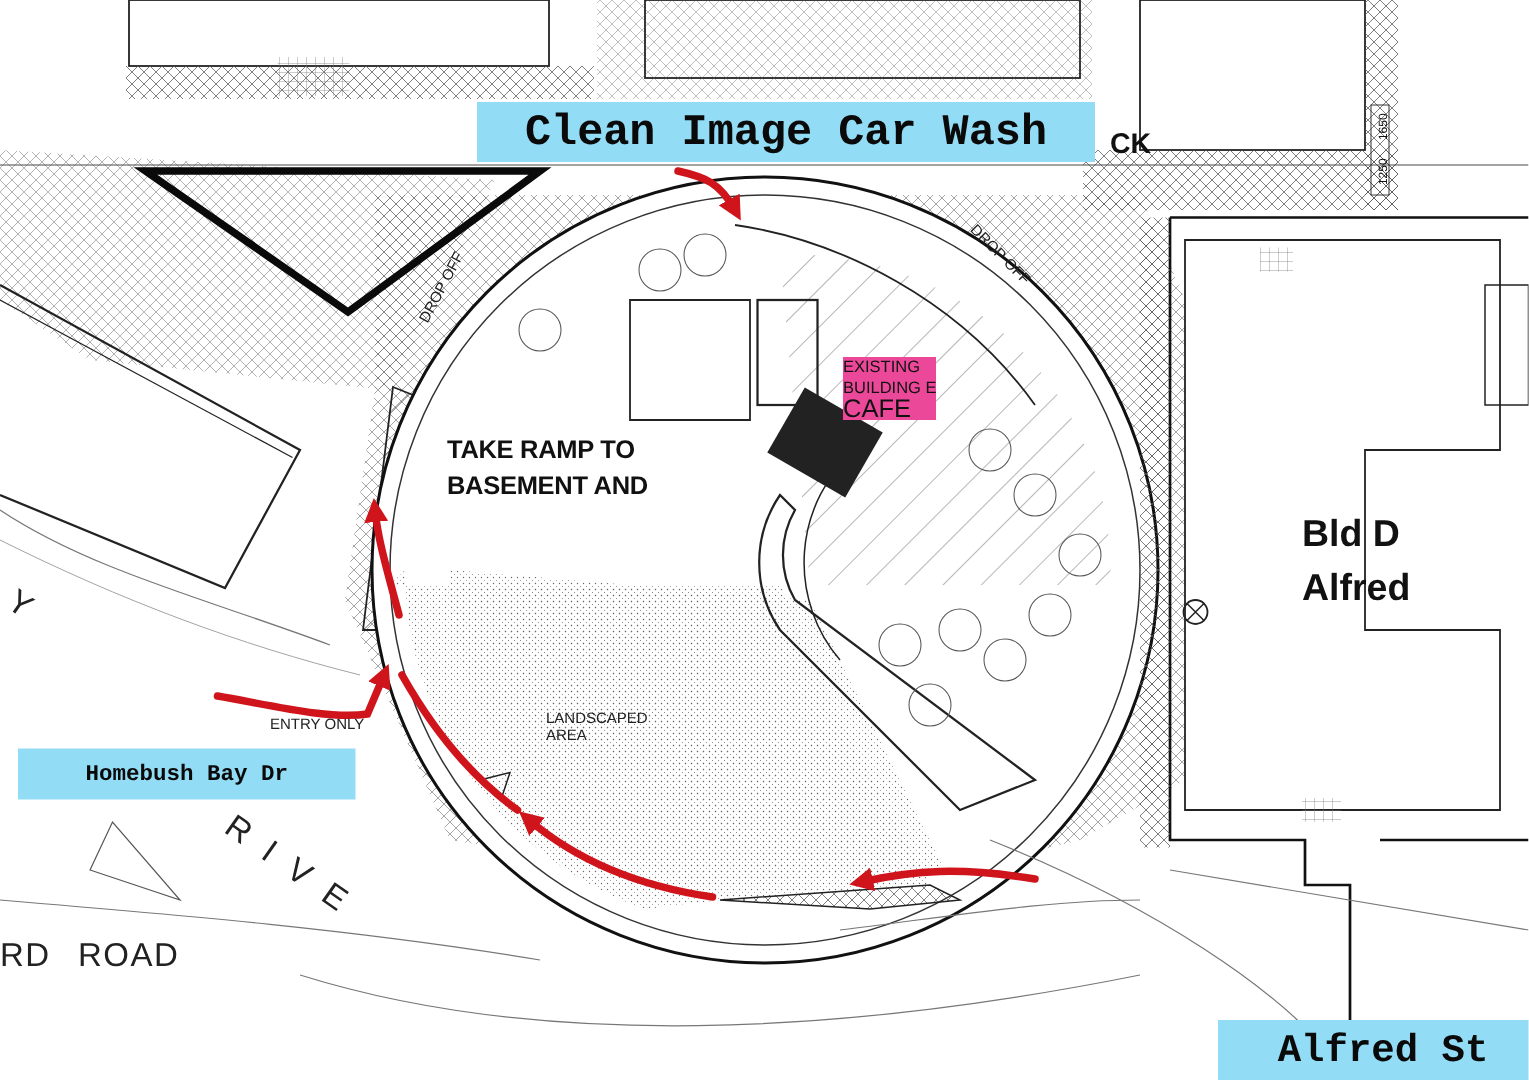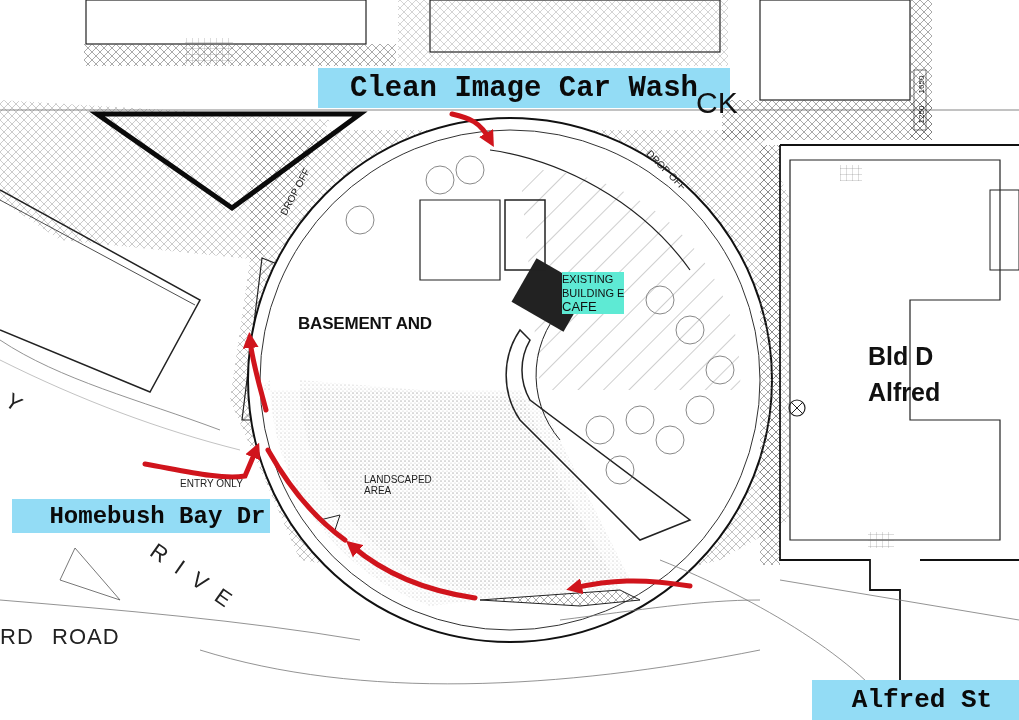--- a/index.html
+++ b/index.html
@@ -120,42 +120,43 @@
     <path d="M475 598 C420 590 380 570 352 546" marker-end="url(#arrowhead)"></path>
     <path d="M345 540 C310 515 285 480 268 450"></path>
     <path d="M690 586 C640 578 610 580 574 588" marker-end="url(#arrowhead)"></path>
   </g>
 </svg>
 
 <div class="label-box" style="left:318px;top:68px;width:412px;height:40px;font-size:29px;">
   <span>Clean Image Car Wash</span>
 </div>
 
-<div class="txt" style="left:696px;top:86px;font-size:30px;font-weight:normal;">CK</div>
+<div class="txt" style="left:740px;top:86px;font-size:19px;font-weight:bold;">CK</div>
 
 <div style="position:absolute;left:298px;top:288px;">
-  <div class="txt bold-note" style="position:static;margin-top:24px;">BASEMENT AND</div>
+  <div class="txt bold-note" style="position:static;">TAKE RAMP TO</div>
+  <div class="txt bold-note" style="position:static;">BASEMENT AND</div>
 </div>
 
-<div style="position:absolute;left:562px;top:238px;font-size:11px;line-height:14px;background:#5eead4;margin-top:34px;">
+<div style="position:absolute;left:562px;top:238px;font-size:11px;line-height:14px;background:#ec4899;">
   <div class="txt" style="position:static;font-size:11px;">EXISTING</div>
   <div class="txt" style="position:static;font-size:11px;">BUILDING E</div>
-  <div class="txt" style="position:static;font-size:13px;">CAFE</div>
+  <div class="txt" style="position:static;font-size:17px;">CAFE</div>
 </div>
 
 <div class="txt small" style="left:278px;top:212px;transform:rotate(-62deg);transform-origin:left top;font-size:10px;">DROP OFF</div>
 <div class="txt small" style="left:652px;top:148px;transform:rotate(45deg);transform-origin:left top;font-size:10px;">DROP OFF</div>
 <div class="txt small" style="left:180px;top:478px;font-size:10px;">ENTRY ONLY</div>
 
 <div style="position:absolute;left:364px;top:474px;">
   <div class="txt small" style="position:static;">LANDSCAPED</div>
   <div class="txt small" style="position:static;">AREA</div>
 </div>
 
-<div class="label-box" style="left:12px;top:499px;width:225px;height:34px;font-size:24px;padding-left:33px;">
+<div class="label-box" style="left:12px;top:499px;width:225px;height:34px;font-size:15px;">
   <span>Homebush Bay Dr</span>
 </div>
 
 <div class="txt road" style="left:160px;top:538px;transform:rotate(35deg);transform-origin:left top;letter-spacing:14px;">RIVE</div>
 <div class="txt road" style="left:6px;top:390px;transform:rotate(35deg);">Y</div>
 <div class="txt road" style="left:0px;top:624px;">RD</div>
 <div class="txt road" style="left:52px;top:624px;">ROAD</div>
 
 <div style="position:absolute;left:868px;top:338px;">
   <div class="txt bld" style="position:static;">Bld D</div>

